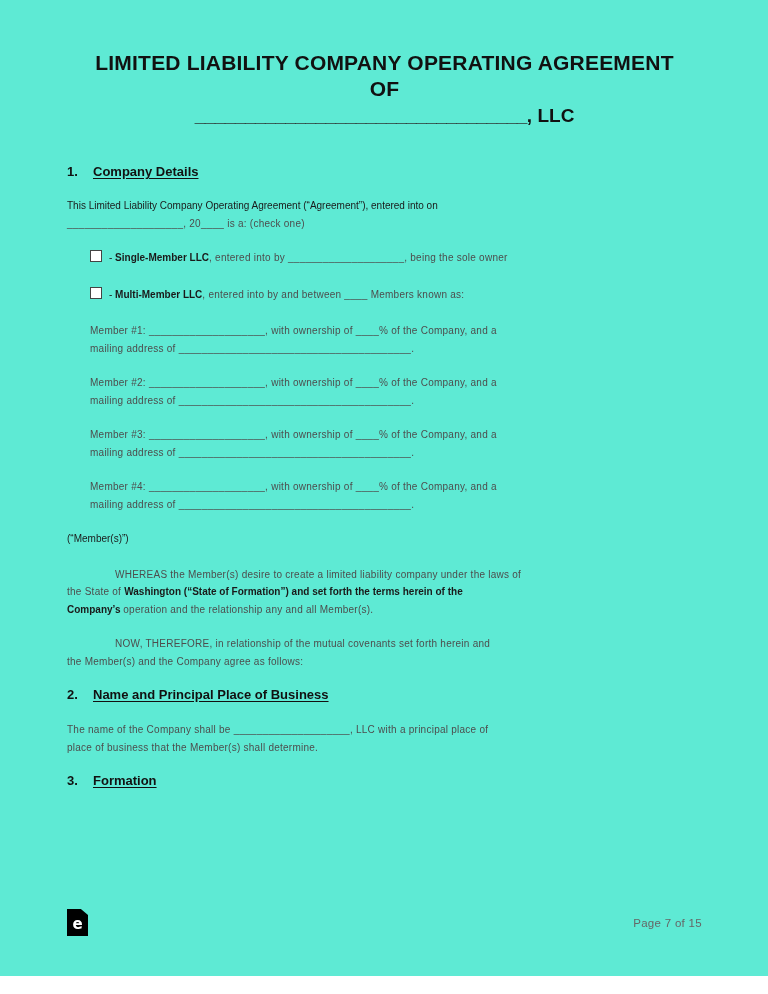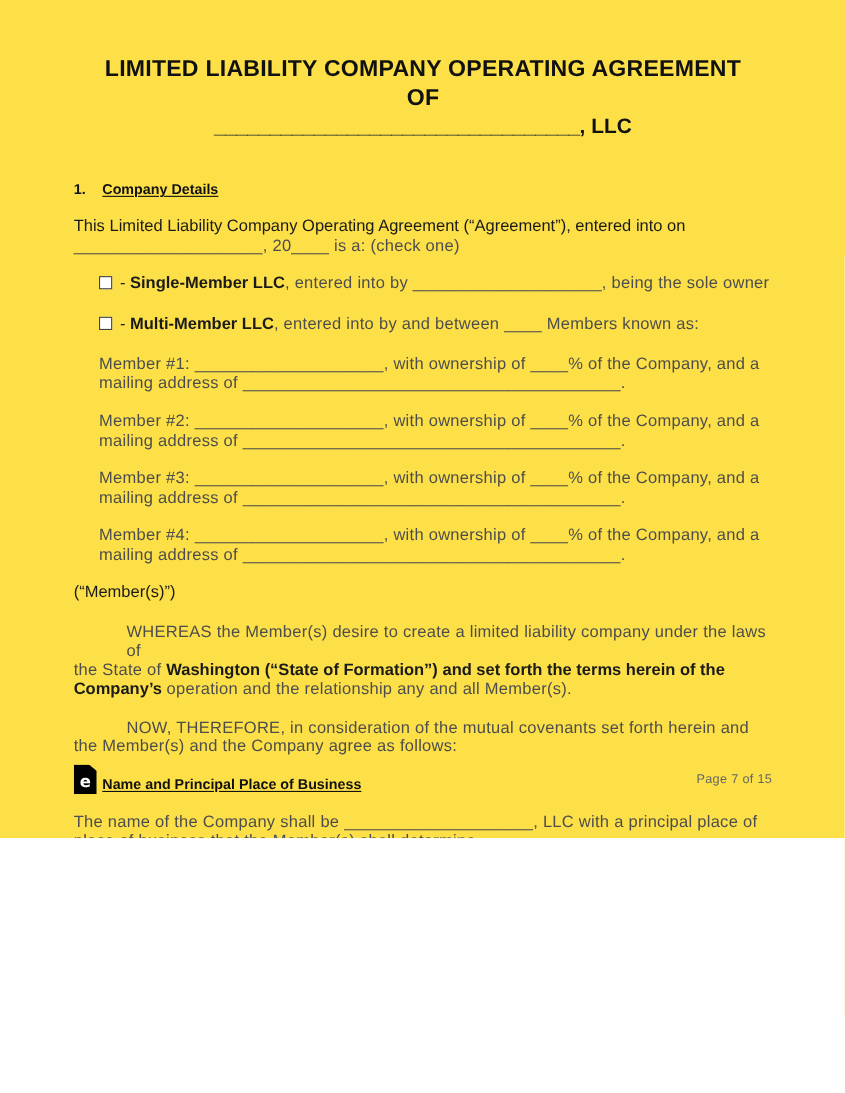--- a/index.html
+++ b/index.html
@@ -1,35 +1,35 @@
 <!DOCTYPE html>
 <html><head>
 <meta charset="utf-8">
 <style>
   html,body{margin:0;padding:0;background:#ffffff;}
   .page{
     position:relative;
-    width:768px;height:762px;
+    width:768px;height:976px;
     box-sizing:border-box;
-    background:#fde047;
+    background:#5eead4;
     padding:50px 66px 0 67px;
     font-family:"Liberation Sans",sans-serif;
     overflow:hidden;
   }
   .title{text-align:center;font-weight:bold;font-size:21px;line-height:26px;color:#111;letter-spacing:.2px;}
   .title .line{display:block;}
   .title-blank-line{text-align:center;font-size:19px;line-height:24px;color:#111;margin-top:2px;}
   .title-blank{font-weight:700;color:#2a2a2a;letter-spacing:-.5px;}
   .title-llc{font-weight:bold;}
   .subtitle{margin-top:32px;font-size:12.5px;font-weight:bold;color:#111;letter-spacing:.2px;}
   .sec-head{margin-top:36px;font-size:13px;font-weight:bold;color:#111;display:flex;}
   .sec-head.tight{margin-top:17px;}
   .sec-num{width:26px;flex:0 0 26px;}
   .sec-title{text-decoration:underline;text-underline-offset:2px;}
-  p.block{margin:17px 0 0 0;font-size:15px;line-height:17.5px;}
+  p.block{margin:17px 0 0 0;font-size:10px;line-height:17.5px;}
   p.mt18{margin-top:18px;}
   p.mt19{margin-top:19px;}
   .line{display:block;}
   .indent1{padding-left:23px;}
   .ti{padding-left:48px;}
   .light{color:#4d4d4d;letter-spacing:.25px;}
   .dark{color:#1a1a1a;}
   .b{font-weight:bold;}
   .checkbox{
     display:inline-block;width:10px;height:10px;
@@ -103,21 +103,21 @@
 
   <p class="block dark">(“Member(s)”)</p>
 
   <p class="block mt18">
       <span class="line light ti">WHEREAS the Member(s) desire to create a limited liability company under the laws of</span>
       <span class="line"><span class="light">the State of </span><span class="dark b">Washington (“State of Formation”) and set forth the terms herein of the</span></span>
       <span class="line"><span class="dark b">Company’s </span><span class="light">operation and the relationship any and all Member(s).</span></span>
     </p>
 
   <p class="block">
-      <span class="line light ti">NOW, THEREFORE, in consideration of the mutual covenants set forth herein and</span>
+      <span class="line light ti">NOW, THEREFORE, in relationship of the mutual covenants set forth herein and</span>
       <span class="line light">the Member(s) and the Company agree as follows:</span>
     </p>
 
   <div class="sec-head tight">
     <span class="sec-num">2.</span>
     <span class="sec-title">Name and Principal Place of Business</span>
   </div>
 
   <p class="block mt19">
       <span class="line light">The name of the Company shall be ____________________, LLC with a principal place of</span>

